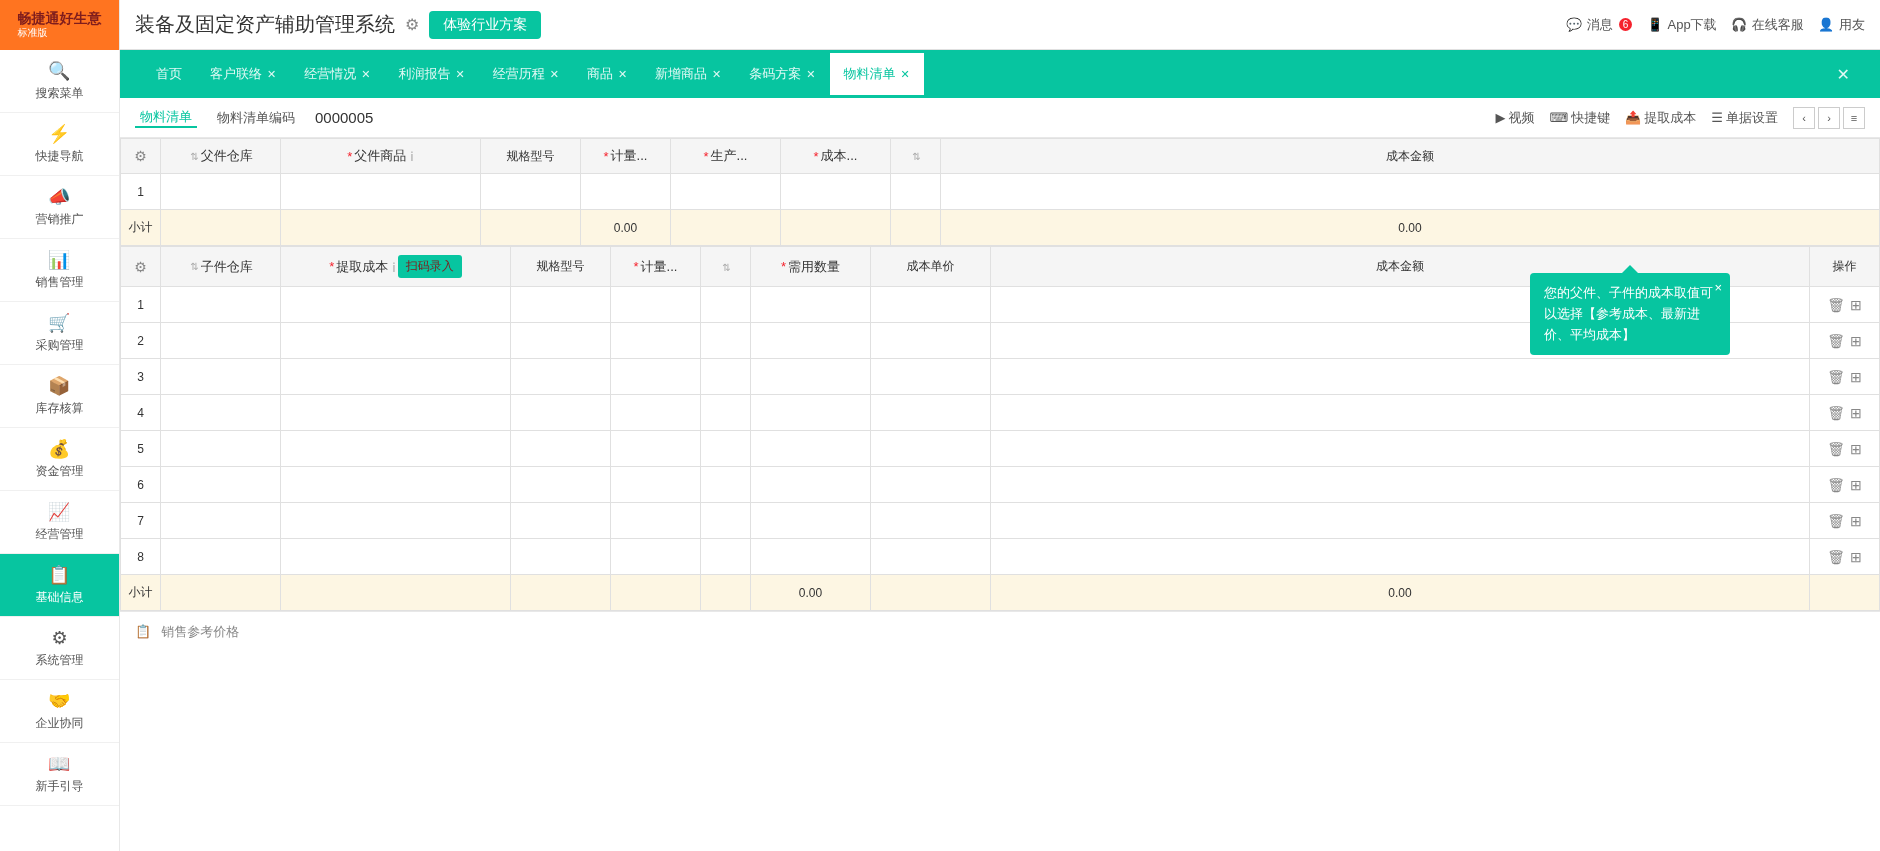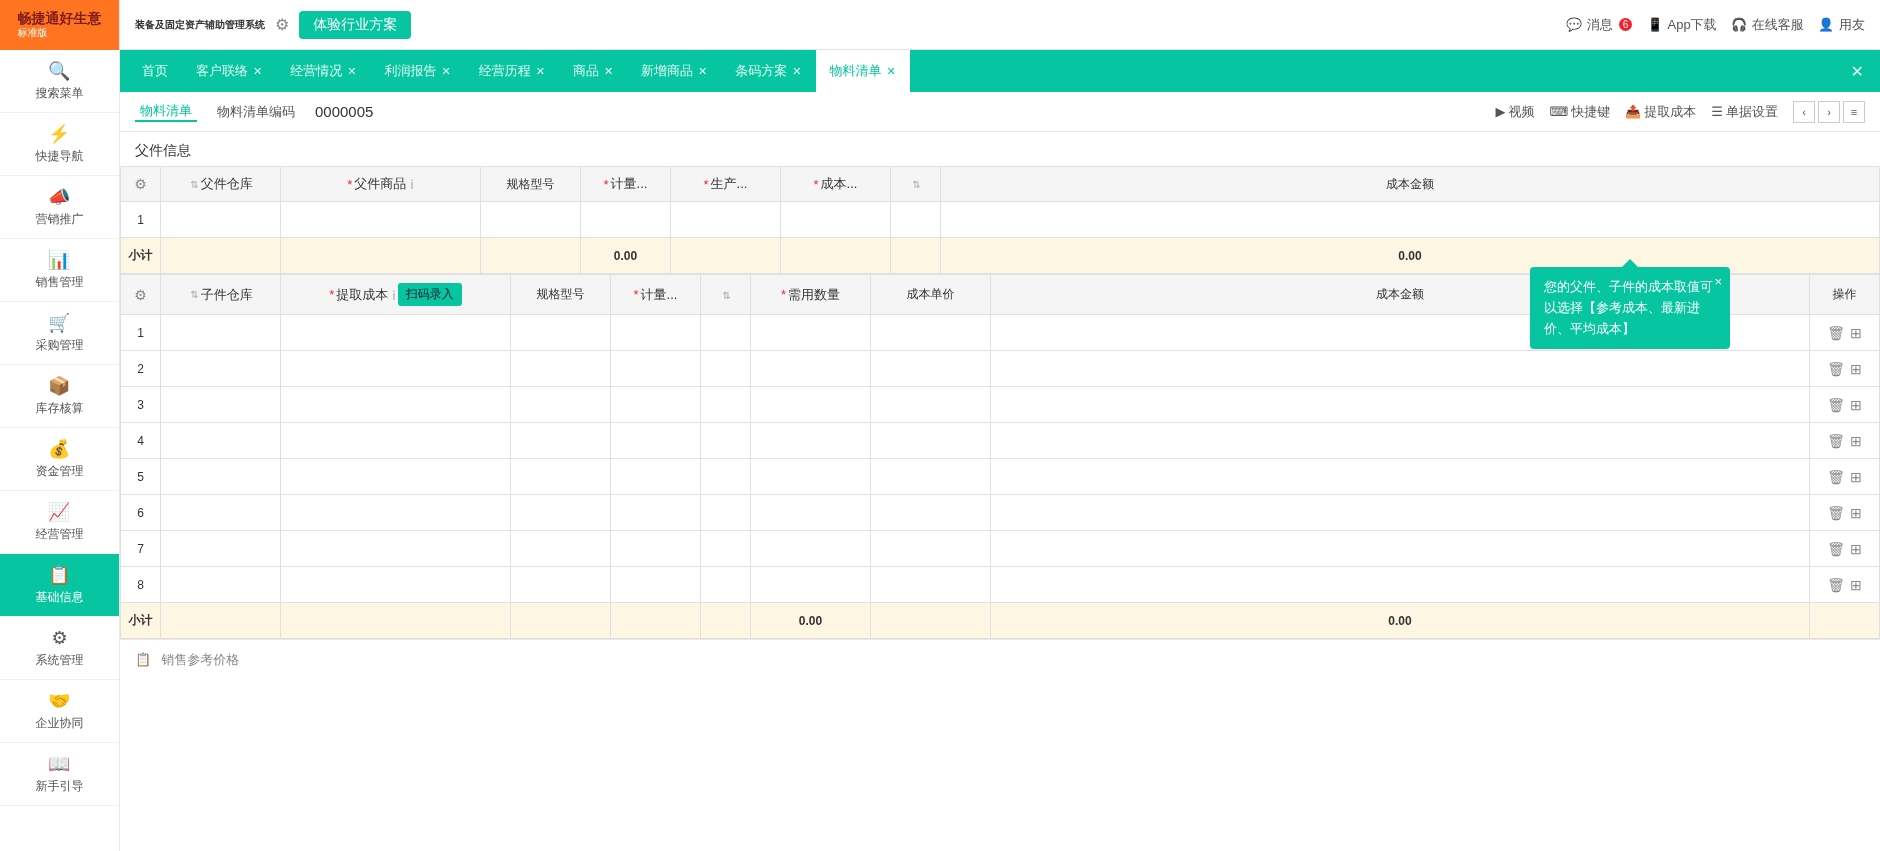--- a/index.html
+++ b/index.html
@@ -64,21 +64,21 @@
       align-items: center;
       padding: 0 15px;
       justify-content: space-between;
       flex-shrink: 0;
     }
     .top-bar-left {
       display: flex;
       align-items: center;
       gap: 10px;
     }
-    .system-title { font-size: 10px; color: #333; font-weight: 700; }
+    .system-title { font-size: 20px; color: #333; font-weight: 400; }
     .top-bar-btn {
       background: #07c5a0;
       color: #fff;
       border: none;
       border-radius: 4px;
       padding: 5px 14px;
       cursor: pointer;
       font-size: 14px;
     }
     .top-bar-right {
@@ -99,26 +99,26 @@
       color: #fff;
       border-radius: 10px;
       font-size: 10px;
       padding: 1px 4px;
       margin-left: 2px;
     }
     .gear-btn { cursor: pointer; color: #888; font-size: 16px; }
 
     
     .nav-tabs {
-      height: 42px;
+      height: 48px;
       background: #07c5a0;
       display: flex;
       align-items: center;
       flex-shrink: 0;
-      padding: 0 8px;
+      padding: 0 22px;
       overflow: hidden;
     }
     .nav-tab {
       height: 42px;
       display: flex;
       align-items: center;
       padding: 0 14px;
       color: #e0f9f4;
       cursor: pointer;
       white-space: nowrap;
@@ -238,34 +238,34 @@
     .data-table td {
       border: 1px solid #e0e0e0;
       padding: 6px;
       text-align: center;
       color: #333;
       font-size: 12px;
       height: 36px;
     }
     .data-table tr.subtotal td {
       background: #fdf6e3;
-      font-weight: 700;
+      font-weight: 400;
     }
     .required-star { color: #f5222d; }
     .col-settings-icon {
       cursor: pointer;
       color: #888;
       font-size: 14px;
     }
     .col-sort-icon { color: #aaa; font-size: 10px; margin-left: 2px; }
 
     
     .scan-btn {
       background: #07c5a0;
-      color: #0f172a;
+      color: #7f1d1d;
       border: none;
       border-radius: 3px;
       padding: 3px 8px;
       cursor: pointer;
       font-size: 12px;
     }
 
     
     .action-icons {
       display: flex;
@@ -498,21 +498,20 @@
     </div>
   </div>
 
   <div class="page-body container-relative">
 
     <div class="tooltip-popup">
       <span class="tooltip-close">×</span>
       <span>您的父件、子件的成本取值可以选择【参考成本、最新进价、平均成本】</span>
     </div>
 
-    <div class="section-title">父件信息</div>
     <table class="data-table">
       <thead>
         <tr>
           <th style="width:40px"><span class="col-settings-icon">⚙</span></th>
           <th style="width:120px">
             <div class="th-content">
                 <span class="col-sort-icon">⇅</span>
                 <span>父件仓库</span>
               </div>
           </th>

